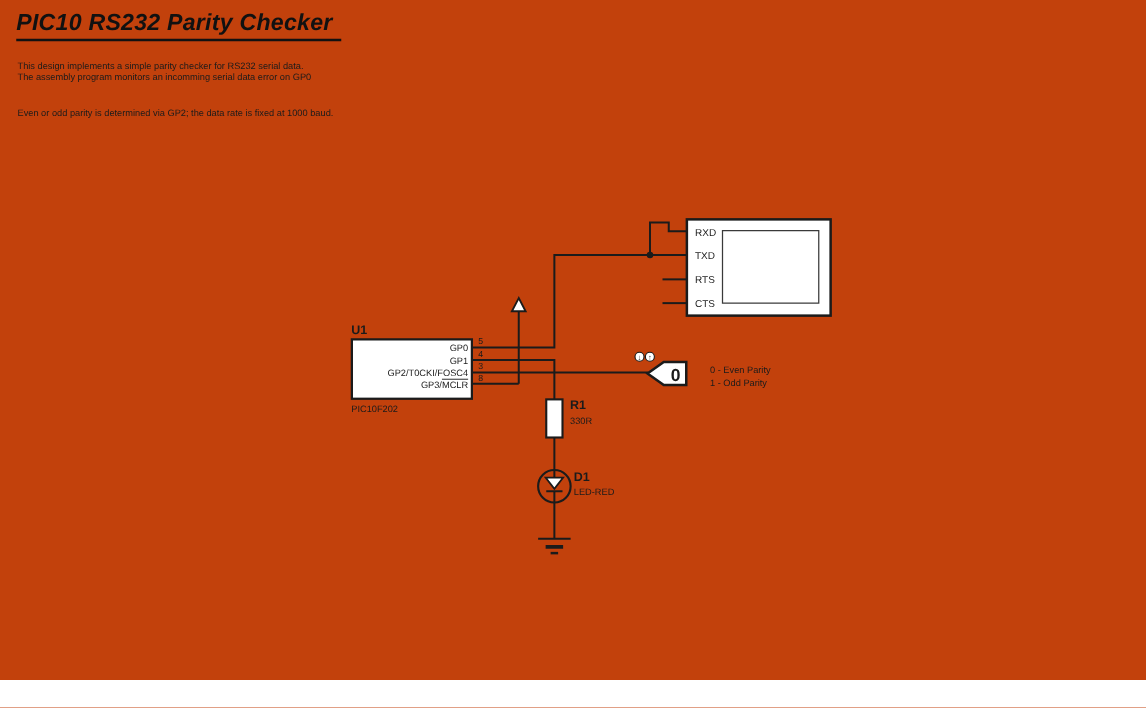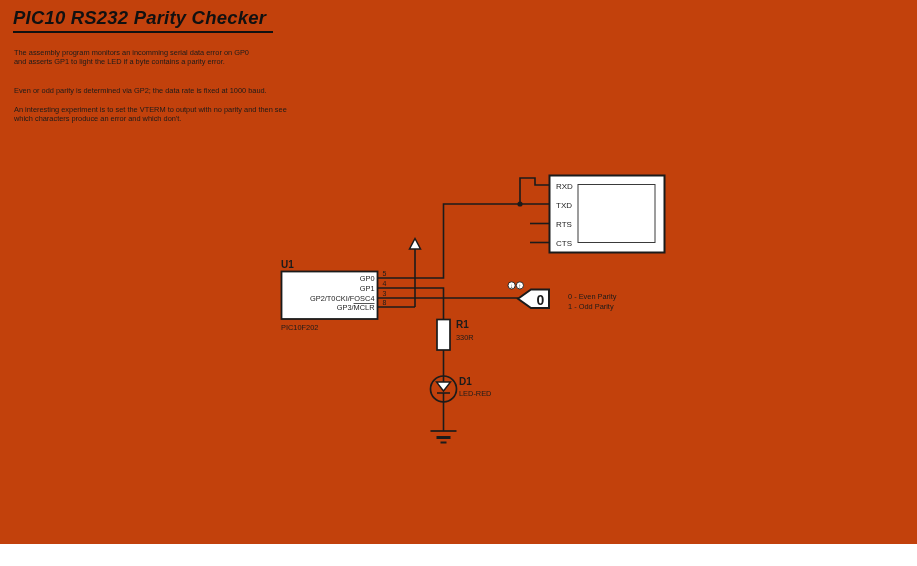--- a/index.html
+++ b/index.html
@@ -33,29 +33,25 @@
   svg .overline{text-decoration:overline;}
 </style>
 </head>
 <body>
 
 <div class="page">
 
   <h1 class="doc-title">PIC10 RS232 Parity Checker</h1>
 
   <div class="para p1">
+    <div class="line">This design implements a simple parity checker for RS232 serial data.</div>
     <div class="line">The assembly program monitors an incomming serial data error on GP0</div>
-    <div class="line">and asserts GP1 to light the LED if a byte contains a parity error.</div>
   </div>
   <div class="para p2">
     <div class="line">Even or odd parity is determined via GP2; the data rate is fixed at 1000 baud.</div>
-  </div>
-  <div class="para p3">
-    <div class="line">An interesting experiment is to set the VTERM to output with no parity and then see</div>
-    <div class="line">which characters produce an error and which don't.</div>
   </div>
 
   <svg class="schematic" width="917" height="566" viewBox="0 0 917 566">
 
     <polyline class="wire" points="549.5,185 535,185 535,178 520,178 520,204"></polyline>
     <circle cx="520" cy="204" r="2.6" fill="#1b1b1b"></circle>
     <polyline class="wire" points="549.5,204 443.5,204 443.5,278 377.5,278"></polyline>
     <polyline class="wire" points="377.5,288 443.5,288 443.5,319.5"></polyline>
     <line class="wire" x1="377.5" y1="298" x2="518.5" y2="298"></line>
     <line class="wire" x1="377.5" y1="307" x2="415" y2="307"></line>

